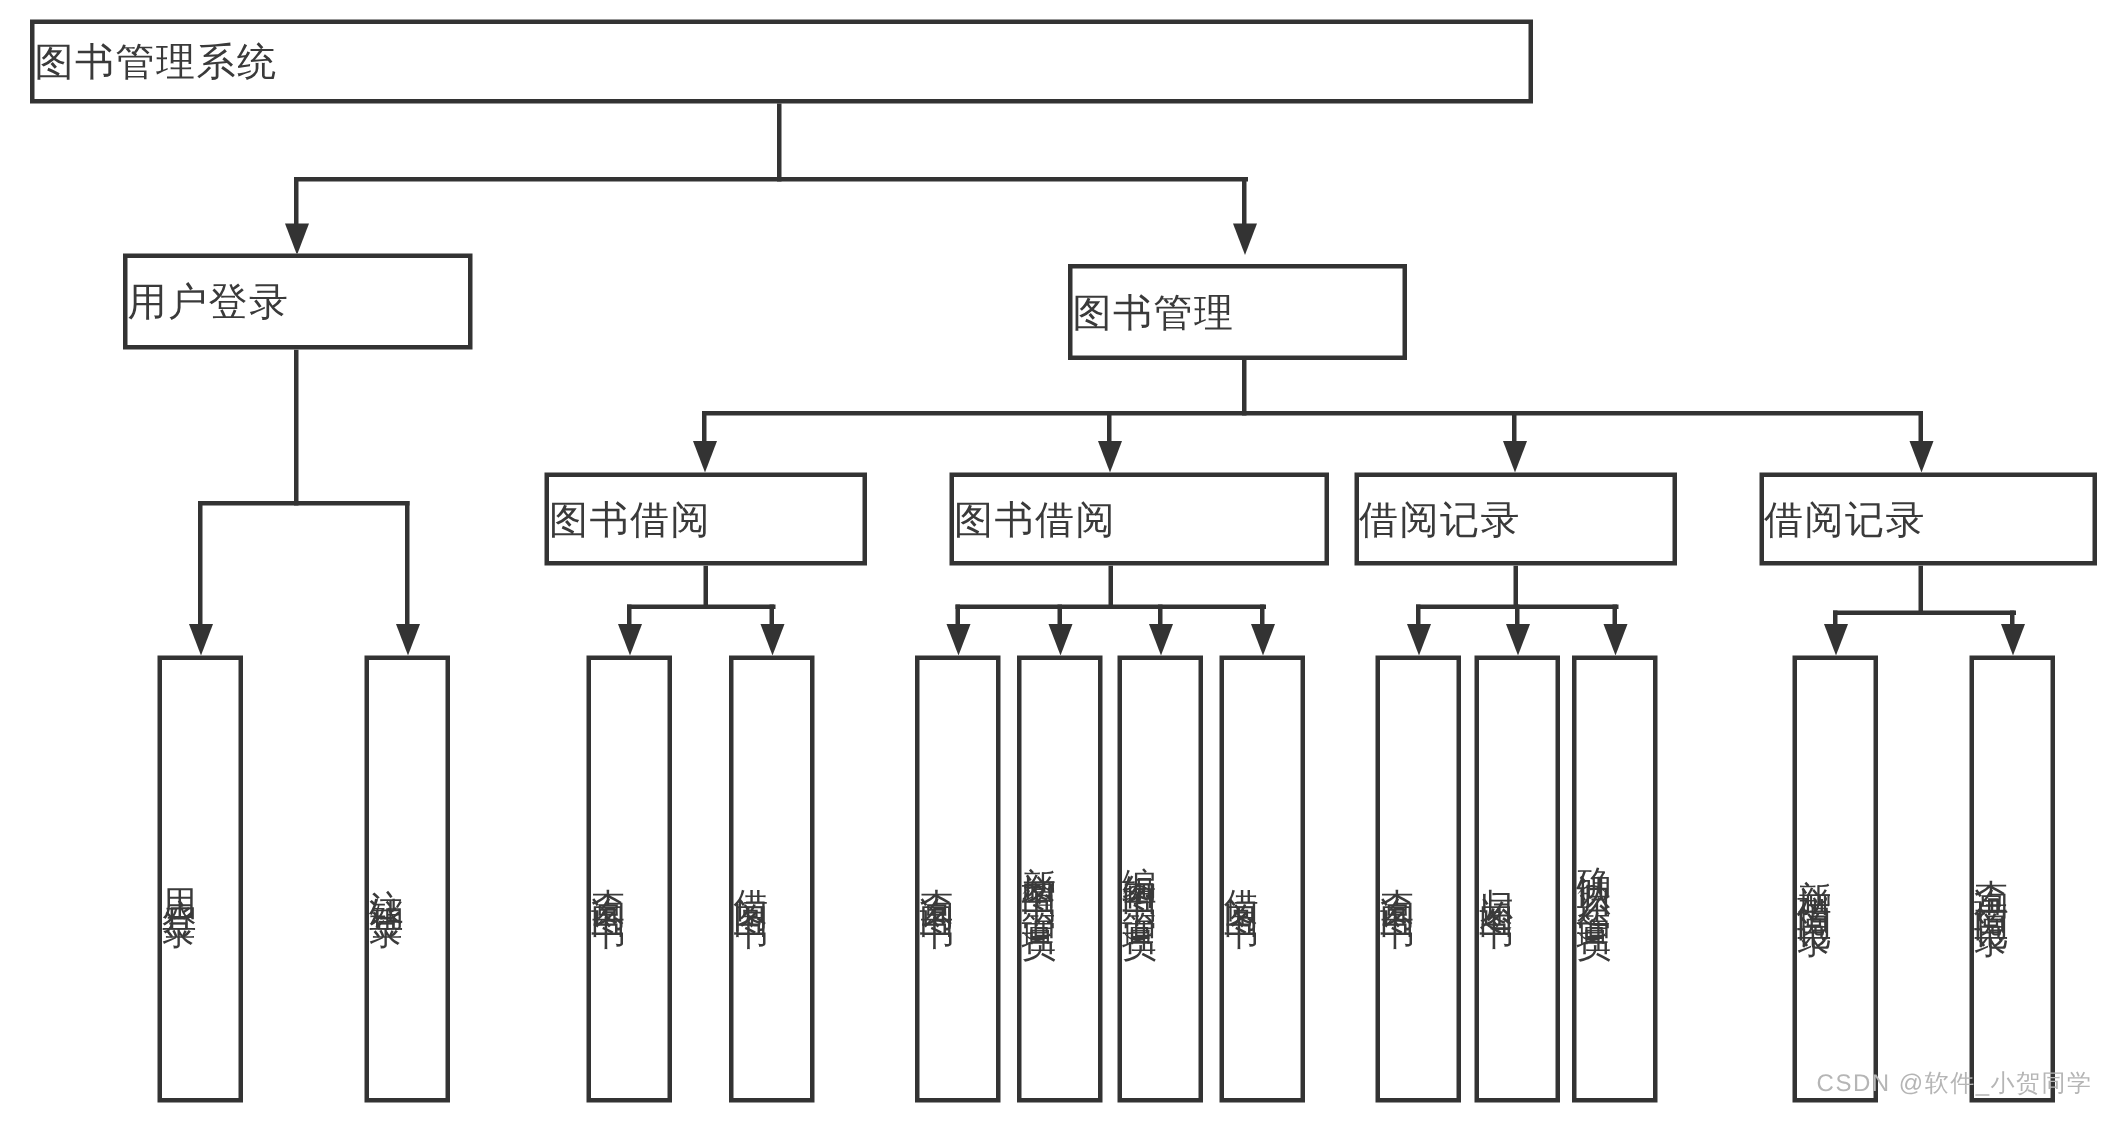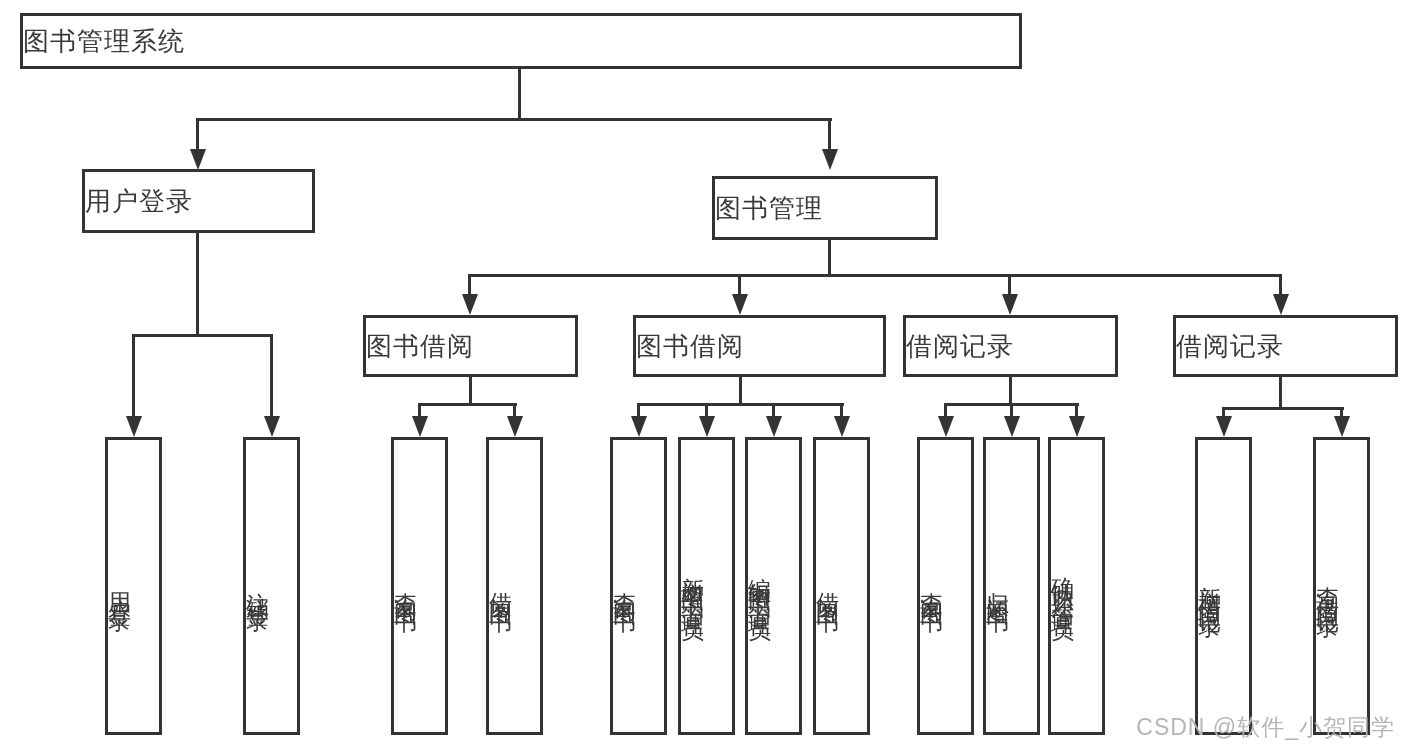--- a/index.html
+++ b/index.html
@@ -36,21 +36,21 @@
   .vline{position:absolute;width:3px;background:var(--color-line);}
   .hline{position:absolute;height:3px;background:var(--color-line);}
   .arrow{
     position:absolute;width:0;height:0;
     border-left:8px solid transparent;
     border-right:8px solid transparent;
     border-top:21px solid var(--color-line);
   }
   .watermark{
     position:absolute;top:712px;right:10px;z-index:5;
-    font-size:23px;color:var(--color-watermark);letter-spacing:1px;
+    font-size:16px;color:var(--color-watermark);letter-spacing:1px;
     white-space:nowrap;
   }
 </style>
 </head>
 <body>
 
 <div class="canvas">
 
   <div class="vline" style="left:518px;top:67px;height:54px"></div>
   <div class="hline" style="left:196px;top:118px;width:636px"></div>

